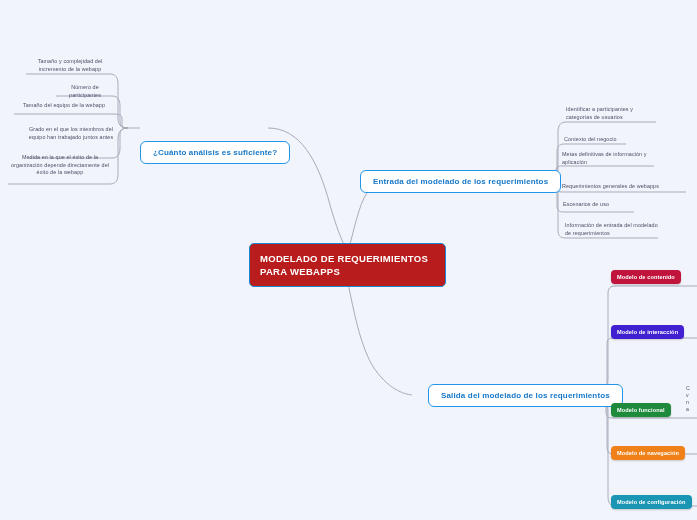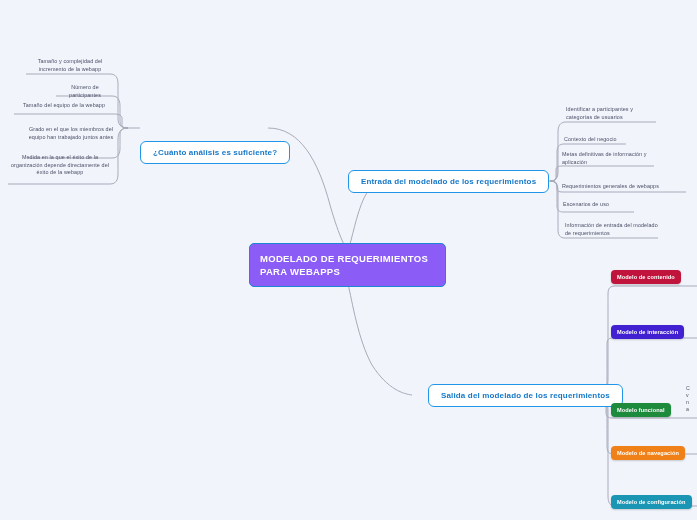--- a/index.html
+++ b/index.html
@@ -27,21 +27,21 @@
     height: 520px;
     pointer-events: none;
   }
   .node {
     position: absolute;
     box-sizing: border-box;
   }
 
   
   .root {
-    background: #8b5cf6;
+    background: #b91c1c;
     border: 1px solid #1a86d4;
     border-radius: 5px;
     color: #ffffff;
     font-weight: bold;
     font-size: 9.5px;
     line-height: 13px;
     letter-spacing: 0.3px;
     padding: 8px 10px;
     text-transform: uppercase;
   }
@@ -148,21 +148,21 @@
   <div class="node root" style="left:249px; top:243px; width:197px;">MODELADO DE REQUERIMIENTOS PARA WEBAPPS</div>
 
   <div class="node branch" style="left:140px; top:117px;margin-top:24px;">¿Cuánto análisis es suficiente?</div>
 
   <div class="node leaf" style="left:26px; top:58px; width:88px; text-align:center;">Tamaño y complejidad del incremento de la webapp</div>
   <div class="node leaf" style="left:56px; top:84px; width:58px; text-align:center;">Número de participantes</div>
   <div class="node leaf" style="left:14px; top:102px; width:100px; text-align:center;">Tamaño del equipo de la webapp</div>
   <div class="node leaf" style="left:28px; top:126px; width:86px; text-align:center;">Grado en el que los miembros del equipo han trabajado juntos antes</div>
   <div class="node leaf" style="left:8px; top:154px; width:104px; text-align:center;">Medida en la que el éxito de la organización depende directamente del éxito de la webapp</div>
 
-  <div class="node branch" style="left:348px; top:170px;">Entrada del modelado de los requerimientos</div>
+  <div class="node branch" style="left:360px; top:170px;">Entrada del modelado de los requerimientos</div>
 
   <div class="node leaf" style="left:566px; top:106px; width:92px;">Identificar a participantes y categorías de usuarios</div>
   <div class="node leaf" style="left:564px; top:136px; width:70px;">Contexto del negocio</div>
   <div class="node leaf" style="left:562px; top:151px; width:92px;">Metas definitivas de información y aplicación</div>
   <div class="node leaf" style="left:562px; top:183px; width:126px;">Requerimientos generales de webapps</div>
   <div class="node leaf" style="left:563px; top:201px; width:76px;">Escenarios de uso</div>
   <div class="node leaf" style="left:565px; top:222px; width:94px;">Información de entrada del modelado de requerimientos</div>
 
   <div class="node branch" style="left:412px; top:384px;margin-left:16px;">Salida del modelado de los requerimientos</div>
 

